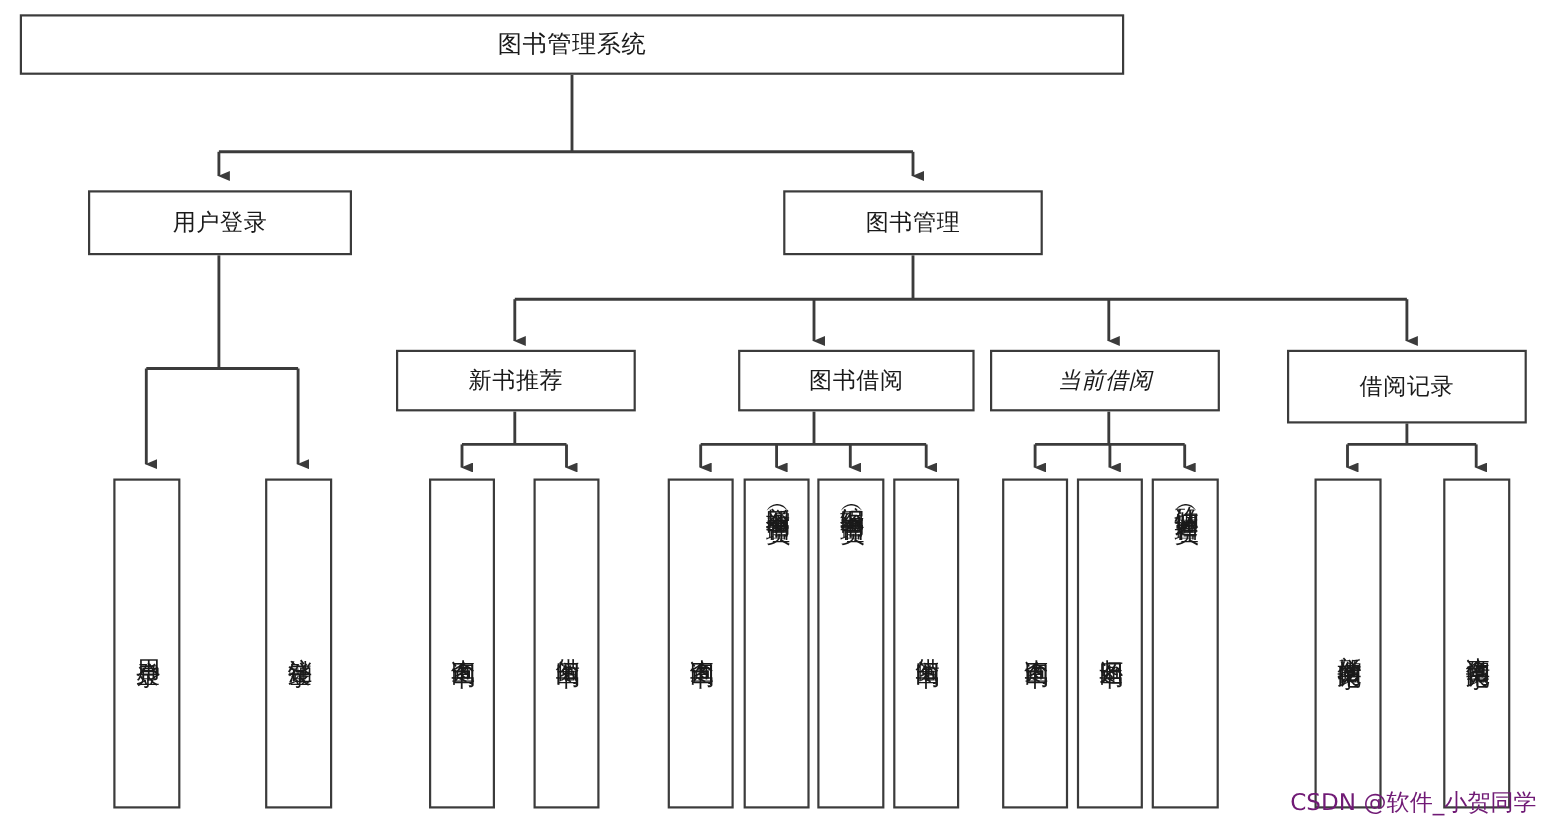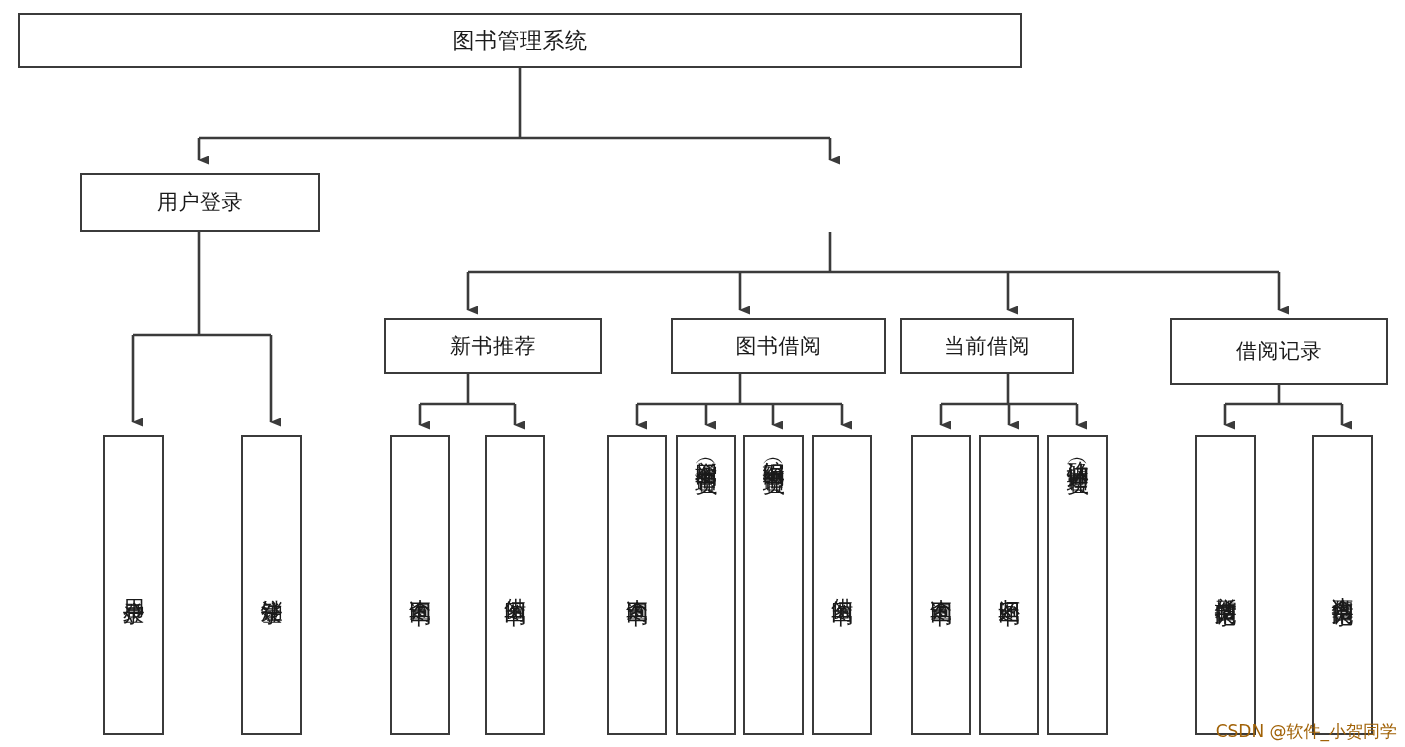--- a/index.html
+++ b/index.html
@@ -67,22 +67,22 @@
   }
   
   .node-v.center-text {
     align-items: center;
     padding-top: 0;
   }
   #watermark {
     position: absolute;
     right: 8px;
     bottom: 4px;
-    font-size: 17px;
-    color: #a16207;
+    font-size: 21px;
+    color: #701a75;
     white-space: nowrap;
     z-index: 5;
     font-family: "DejaVu Sans", "Liberation Sans", sans-serif;
   }
 </style>
 </head>
 <body>
 
 <div id="diagram-root">
 
@@ -137,30 +137,33 @@
   </svg>
 
   <div class="node-box node-h node-root" style="left:18px; top:13px; width:1004px; height:55px;">
     <span class="node-label">图书管理系统</span>
   </div>
 
   <div class="node-box node-h" style="left:80px; top:173px; width:240px; height:59px;">
     <span class="node-label">用户登录</span>
   </div>
 
-
-  <div class="node-box node-h" style="left:360px; top:318px; width:218px; height:56px;margin-left:24px;">
+  <div class="node-box node-h" style="left:712px; top:173px; width:236px; height:59px;">
+    <span class="node-label">图书管理</span>
+  </div>
+
+  <div class="node-box node-h" style="left:360px; top:318px; width:218px; height:56px;">
     <span class="node-label">新书推荐</span>
   </div>
 
   <div class="node-box node-h" style="left:633px; top:318px; width:215px; height:56px;margin-left:38px;">
     <span class="node-label">图书借阅</span>
   </div>
 
-  <div class="node-box node-h" style="left:900px; top:318px; width:174px; height:56px;">
+  <div class="node-box node-h" style="left:900px; top:318px; width:209px; height:56px;font-style:italic;">
     <span class="node-label">当前借阅</span>
   </div>
 
   <div class="node-box node-h" style="left:1170px; top:318px; width:218px; height:67px;">
     <span class="node-label">借阅记录</span>
   </div>
 
   <div class="node-box node-v center-text" style="left:103px; top:435px; width:61px; height:300px;">
     <span class="node-label">用户登录</span>
   </div>

